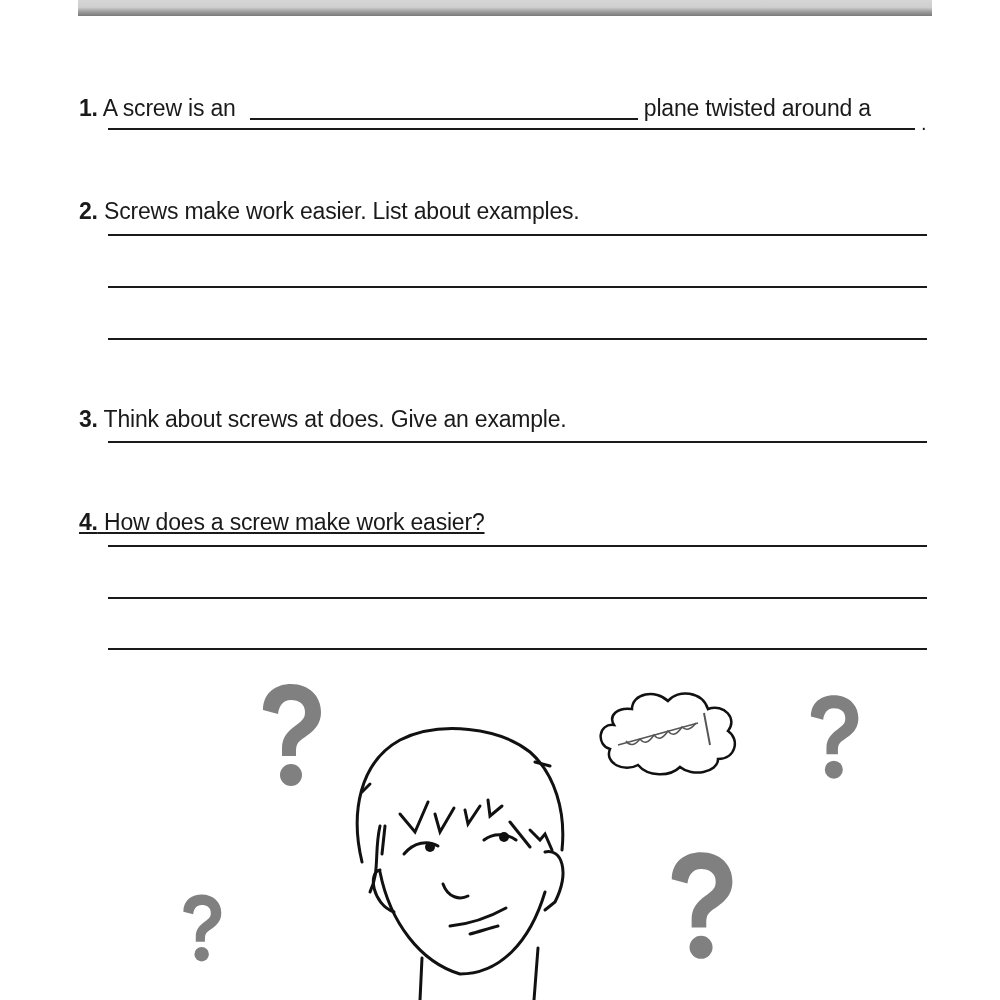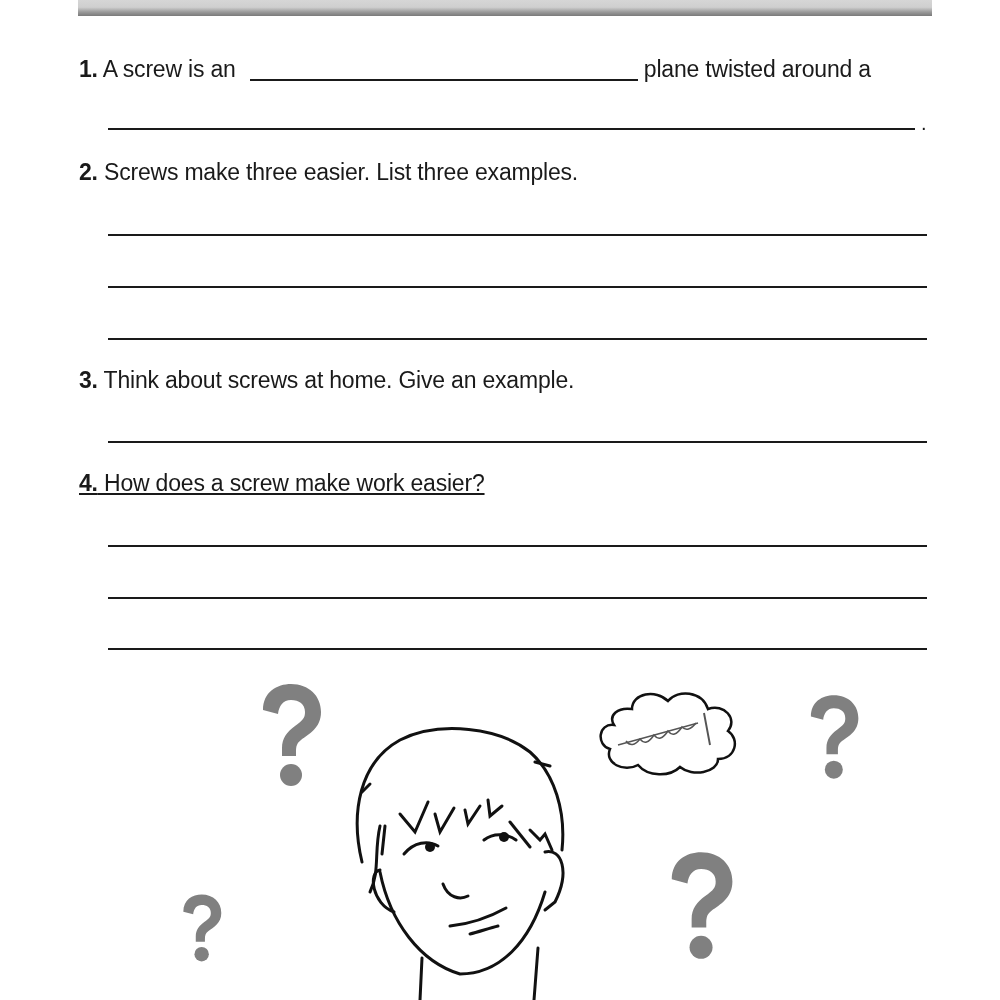--- a/index.html
+++ b/index.html
@@ -8,20 +8,21 @@
     background: #ffffff; position: relative;
     font-family: "Liberation Sans", sans-serif; color: #1a1a1a;
   }
   .header-bar {
     position: absolute; left: 78px; top: 0; width: 854px; height: 16px;
     background: linear-gradient(to bottom, #d6d6d6 0%, #cfcfcf 45%, #9a9a9a 75%, #7a7a7a 100%);
   }
   .q {
     position: absolute; left: 79px; font-size: 23px; white-space: nowrap;
     letter-spacing: -0.2px;
+    margin-top: 39px;
   }
   .q .num { font-weight: bold; }
   .rule {
     position: absolute; height: 0; border-top: 2.5px solid #1a1a1a;
   }
   .inline-blank {
     display: inline-block; width: 388px; height: 0; border-top: 2.5px solid #1a1a1a;
     vertical-align: -4px; margin: 0 6px 0 8px;
   }
   .period { position: absolute; left: 921px; top: 112px; font-size: 20px; }
@@ -35,29 +36,29 @@
 <div class="q" style="top:56px;">
   <span class="num">1.</span>
   <span>A screw is an</span>
   <span class="inline-blank"></span><span>plane twisted around a</span>
 </div>
 <div class="rule" style="left:108px; top:128px; width:807px;"></div>
 <span class="period">.</span>
 
 <div class="q" style="top:159px;">
   <span class="num">2.</span>
-  <span>Screws make three easier. List three examples.</span>
+  <span>Screws make work easier. List about examples.</span>
 </div>
 <div class="rule" style="left:108px; top:234px; width:819px;"></div>
 <div class="rule" style="left:108px; top:286px; width:819px;"></div>
 <div class="rule" style="left:108px; top:338px; width:819px;"></div>
 
 <div class="q" style="top:367px;">
   <span class="num">3.</span>
-  <span>Think about screws at home. Give an example.</span>
+  <span>Think about screws at does. Give an example.</span>
 </div>
 <div class="rule" style="left:108px; top:441px; width:819px;"></div>
 
 <div class="q" style="top:470px;text-decoration:underline;">
   <span class="num">4.</span>
   <span>How does a screw make work easier?</span>
 </div>
 <div class="rule" style="left:108px; top:545px; width:819px;"></div>
 <div class="rule" style="left:108px; top:597px; width:819px;"></div>
 <div class="rule" style="left:108px; top:648px; width:819px;"></div>

